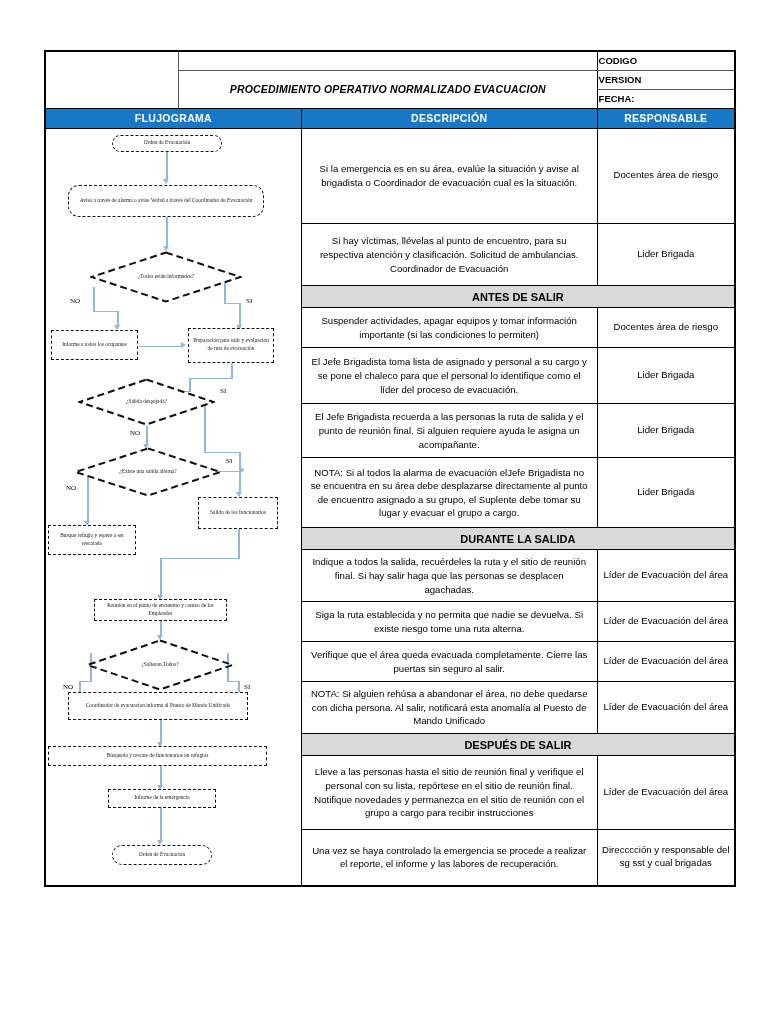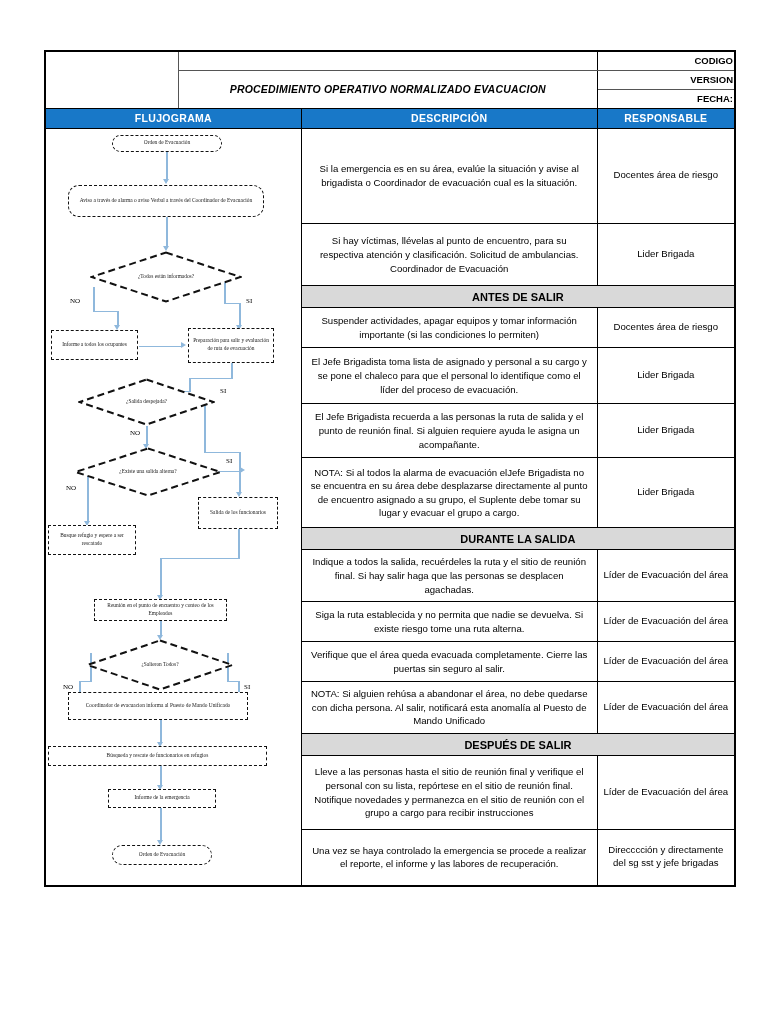--- a/index.html
+++ b/index.html
@@ -32,21 +32,21 @@
   .title-cell {
     text-align: center;
     font-style: italic;
     font-weight: bold;
     font-size: 10.5px;
     color: #000;
     letter-spacing: .2px;
   }
   .meta-cell {
     width: 126px;
-    text-align: right;
+    text-align: left;
     font-weight: bold;
     font-size: 9.5px;
     height: 19px;
     color: #000;
   }
   .hdr-thin { border-bottom: 1px solid #555 !important; }
 
   
   .colhead {
     background: #1878c8;
@@ -378,18 +378,18 @@
       <tr>
         <td class="band" colspan="3">DESPUÉS DE SALIR</td>
       </tr>
 
       <tr>
         <td class="desc" colspan="2" style="height:74px">Lleve a las personas hasta el sitio de reunión final y verifique el personal con su lista, repórtese en el sitio de reunión final. Notifique novedades y permanezca en el sitio de reunión con el grupo a cargo para recibir instrucciones</td>
         <td class="resp">Líder de Evacuación del área</td>
       </tr>
       <tr>
         <td class="desc" colspan="2" style="height:56px">Una vez se haya controlado la emergencia se procede a realizar el reporte, el informe y las labores de recuperación.</td>
-        <td class="resp">Direcccción y directamente del sg sst    y jefe brigadas</td>
+        <td class="resp">Direcccción y responsable del sg sst    y cual brigadas</td>
       </tr>
     </tbody>
   </table>
 
 </div>
 
 </body></html>

